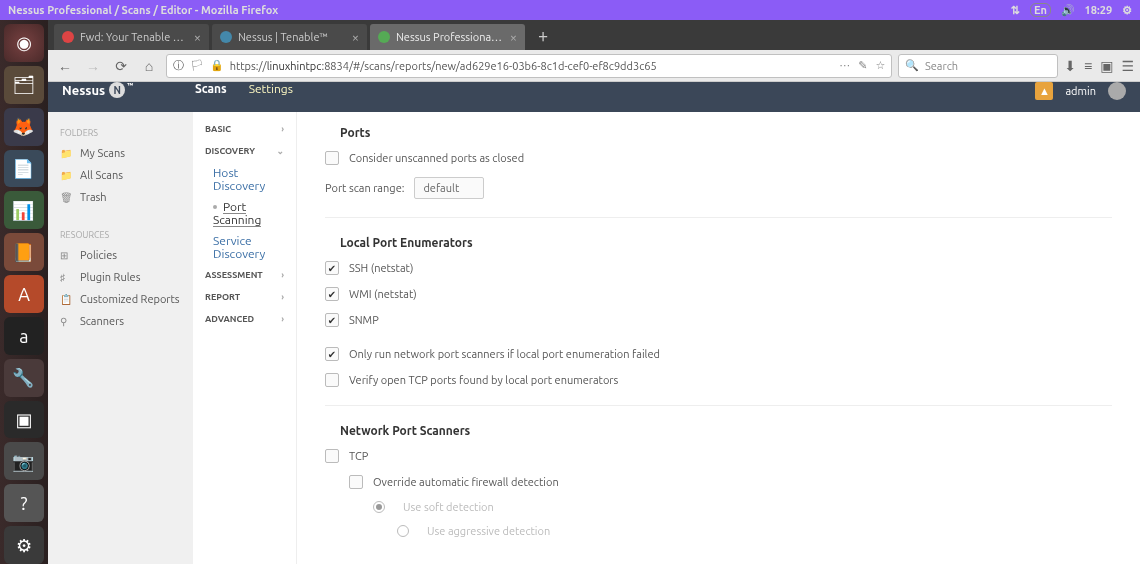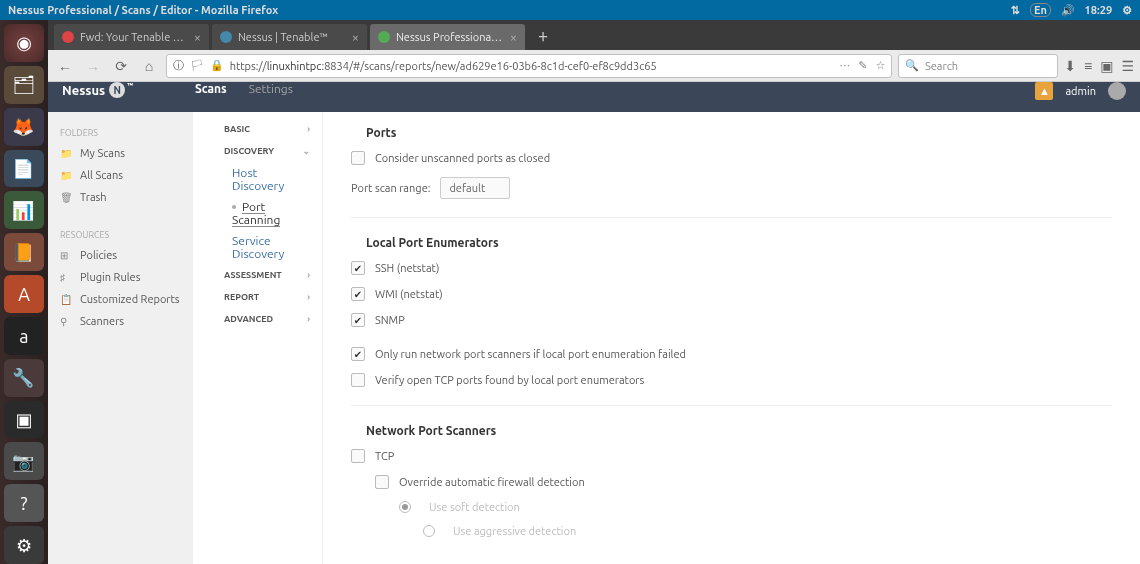--- a/index.html
+++ b/index.html
@@ -1,19 +1,19 @@
 <!DOCTYPE html>
 <html><head>
 <meta charset="utf-8">
 <style>
 * { margin: 0; padding: 0; box-sizing: border-box; font-family: Ubuntu, Arial, sans-serif; }
 html, body { width: 1140px; height: 564px; overflow: hidden; background: #2c2c2c; }
 
 
-.ubuntu-top { height: 20px; background: #0369a1; color: #ddd; display: flex; align-items: center; padding: 0 8px; font-size: 11px; font-weight: bold; }
+.ubuntu-top { height: 20px; background: #8b5cf6; color: #ddd; display: flex; align-items: center; padding: 0 8px; font-size: 11px; font-weight: bold; }
 .ubuntu-top .title { flex: 1; }
 .ubuntu-top .indicators { display: flex; gap: 10px; align-items: center; }
 .ubuntu-top .indicators span { font-size: 11px; }
 
 
 .launcher { position: absolute; left: 0; top: 20px; width: 48px; height: 544px; background: linear-gradient(90deg, #3a2a2a 0%, #2a2020 100%); display: flex; flex-direction: column; align-items: center; padding-top: 4px; gap: 4px; }
 .launcher .tile { width: 40px; height: 40px; border-radius: 6px; display: flex; align-items: center; justify-content: center; font-size: 18px; color: #fff; }
 .tile.ubuntu { background: radial-gradient(circle, #6a3a3a 30%, #4a2a2a 100%); }
 .tile.files { background: #5a4a3a; }
 .tile.ff { background: #3a3a4a; }
@@ -50,36 +50,36 @@
 .urlbar .righticons span { font-size: 14px; }
 .addrbox .addricons { margin-left: auto; display: flex; gap: 8px; color: #888; }
 
 
 .nessus-hdr { height: 30px; background: #3b4758; display: flex; align-items: flex-start; padding: 0 14px; color: #fff; font-size: 13px; }
 .nessus-hdr .logo { font-weight: bold; display: flex; align-items: center; gap: 4px; }
 .nessus-hdr .logo .circle { width: 16px; height: 16px; border-radius: 50%; background: #ddd; color: #3b4758; display: flex; align-items: center; justify-content: center; font-size: 10px; font-weight: bold; }
 .nessus-hdr .tm { font-size: 7px; position: relative; top: -5px; left: -2px; }
 .nessus-hdr .tabs { margin-left: 60px; display: flex; gap: 22px; font-size: 12px; }
 .nessus-hdr .tabs .active { color: #fff; font-weight: bold; }
-.nessus-hdr .tabs .inactive { color: #a3a3a3; }
+.nessus-hdr .tabs .inactive { color: #fef9c3; }
 .nessus-hdr .right { margin-left: auto; display: flex; align-items: center; gap: 12px; font-size: 11px; }
 .nessus-hdr .bell { width: 18px; height: 18px; background: #e8a33d; border-radius: 2px; display: flex; align-items: center; justify-content: center; font-size: 11px; }
 .nessus-hdr .avatar { width: 18px; height: 18px; border-radius: 50%; background: #aaa; }
 
 
 .nessus-body { flex: 1; display: flex; background: #fff; overflow: hidden; }
 
 
 .sidebar1 { width: 145px; background: #f0f0f0; padding-top: 10px; font-size: 11px; color: #555; }
 .sidebar1 .section-hdr { color: #aaa; font-size: 9px; padding: 6px 12px 4px; text-transform: uppercase; }
 .sidebar1 .item { padding: 5px 12px; display: flex; align-items: center; gap: 8px; cursor: pointer; }
 .sidebar1 .item .ico { width: 12px; color: #888; font-size: 10px; }
 
 
-.sidebar2 { width: 130px; background: #fff; border-right: 1px solid #eee; padding-top: 6px; font-size: 10px; padding-left: 19px; }
+.sidebar2 { width: 104px; background: #fff; border-right: 1px solid #eee; padding-top: 6px; font-size: 10px; }
 .sidebar2 .cat { padding: 6px 12px; color: #555; font-weight: bold; text-transform: uppercase; display: flex; justify-content: space-between; align-items: center; cursor: pointer; font-size: 9px; }
 .sidebar2 .cat .chev { color: #aaa; font-size: 9px; }
 .sidebar2 .sub { padding: 4px 12px 4px 20px; color: #3a6ea5; cursor: pointer; font-size: 12px; }
 .sidebar2 .sub.active { color: #333; }
 .sidebar2 .sub.active .txt { border-bottom: 1px solid #888; }
 .sidebar2 .sub .dot { display: inline-block; width: 4px; height: 4px; background: #aaa; border-radius: 50%; margin-right: 6px; position: relative; top: -2px; }
 
 
 .main { flex: 1; padding: 10px 28px; font-size: 11px; color: #555; overflow-y: auto; }
 .main h4 { font-size: 12px; color: #333; font-weight: bold; margin: 4px 15px 12px; }

